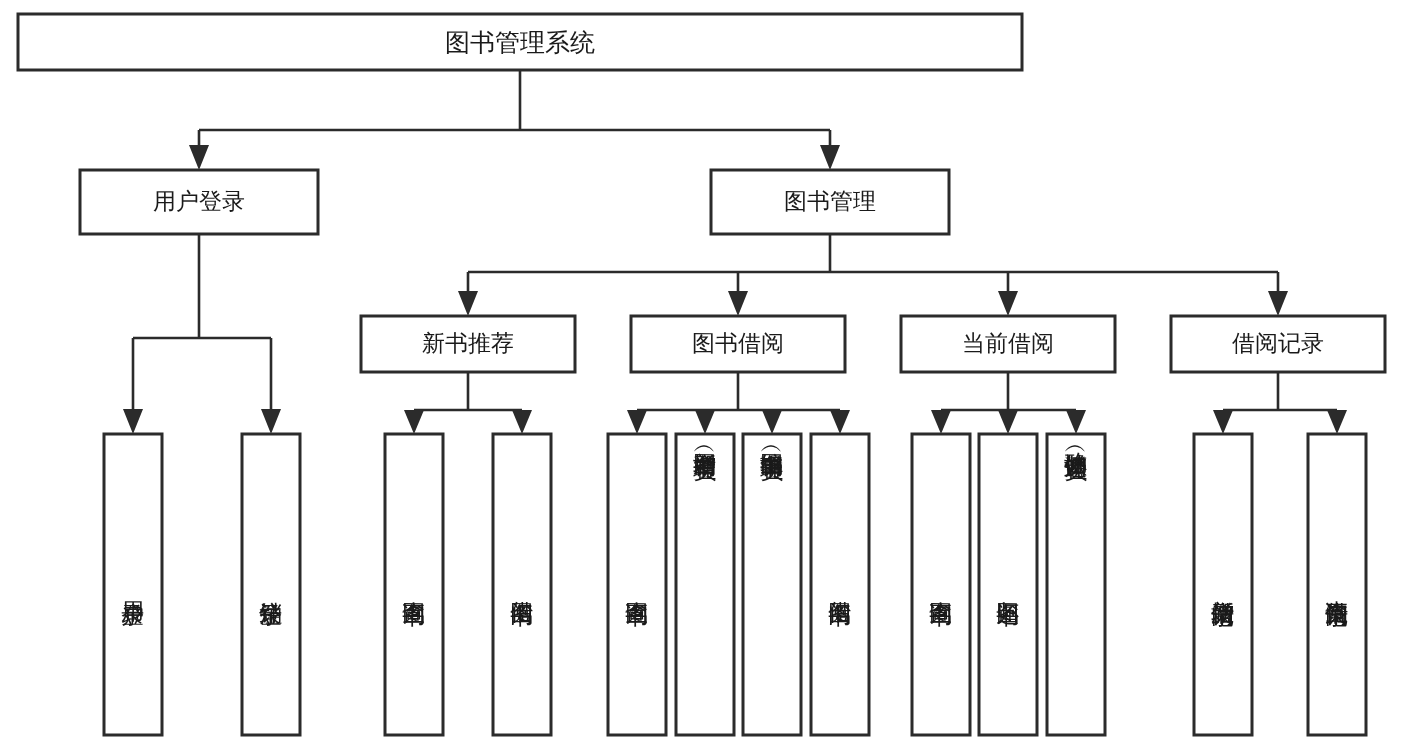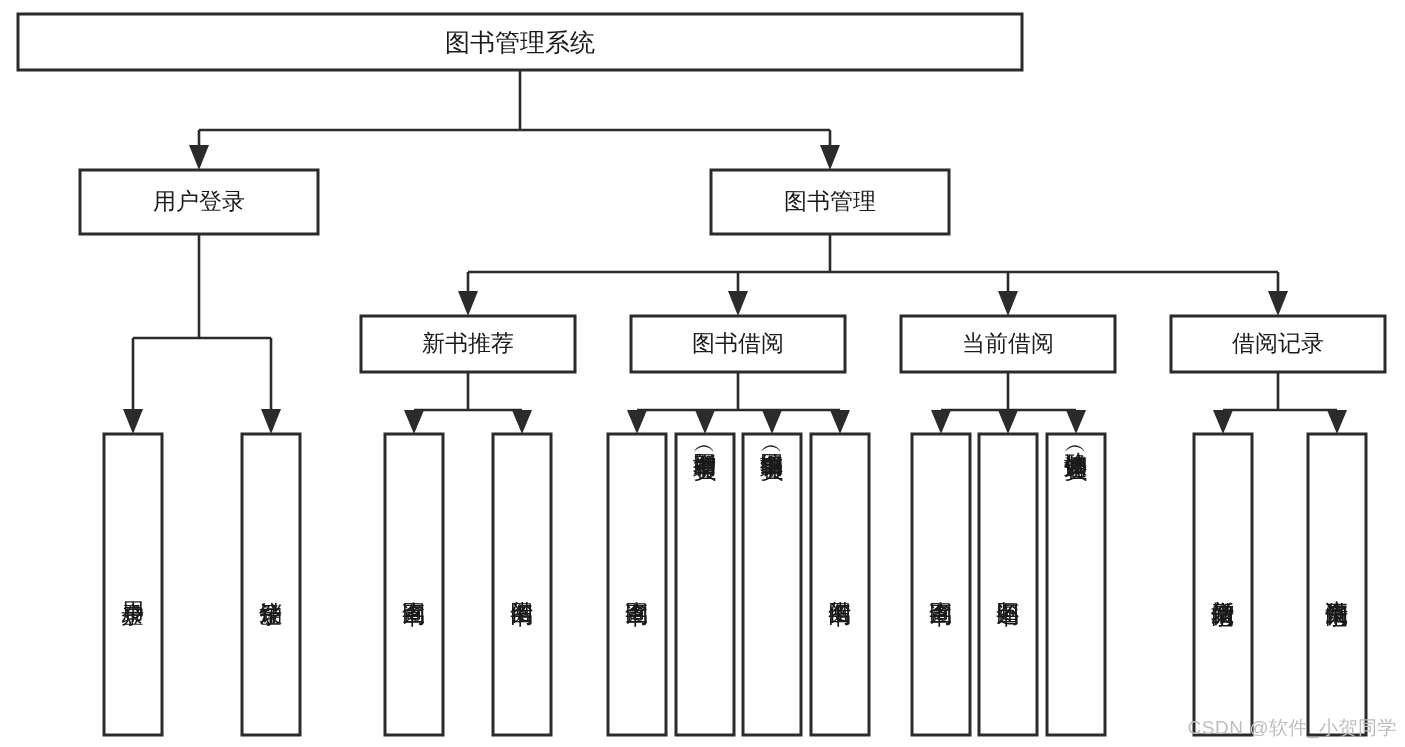--- a/index.html
+++ b/index.html
@@ -259,14 +259,13 @@
     <span class="leaf-label">确认归还（管理员）</span>
   </div>
 
   <div class="leaf-label-wrap" style="left:1194px; top:434px; width:58px; height:301px;">
     <span class="leaf-label">新增借阅记录</span>
   </div>
   <div class="leaf-label-wrap" style="left:1308px; top:434px; width:58px; height:301px;">
     <span class="leaf-label">查询借阅记录</span>
   </div>
 
-  <div class="watermark">CSDN @软件_小贺同学</div>
 </div>
 
 </body></html>

